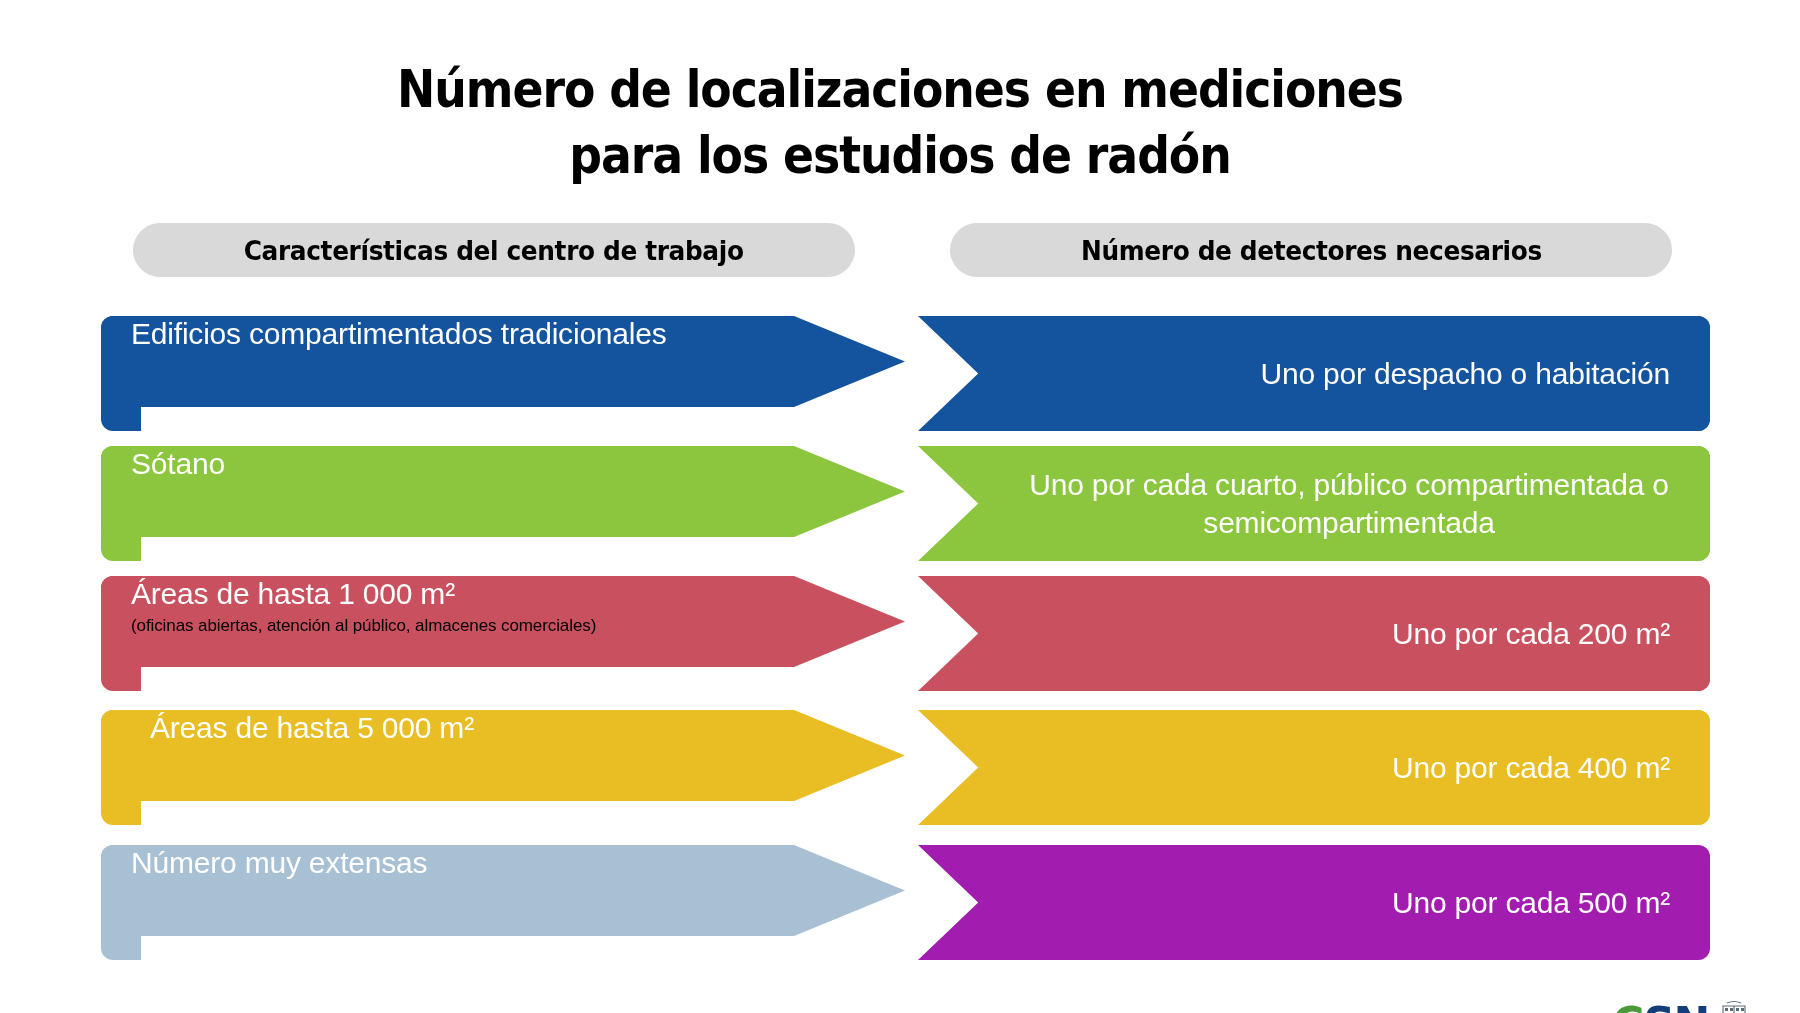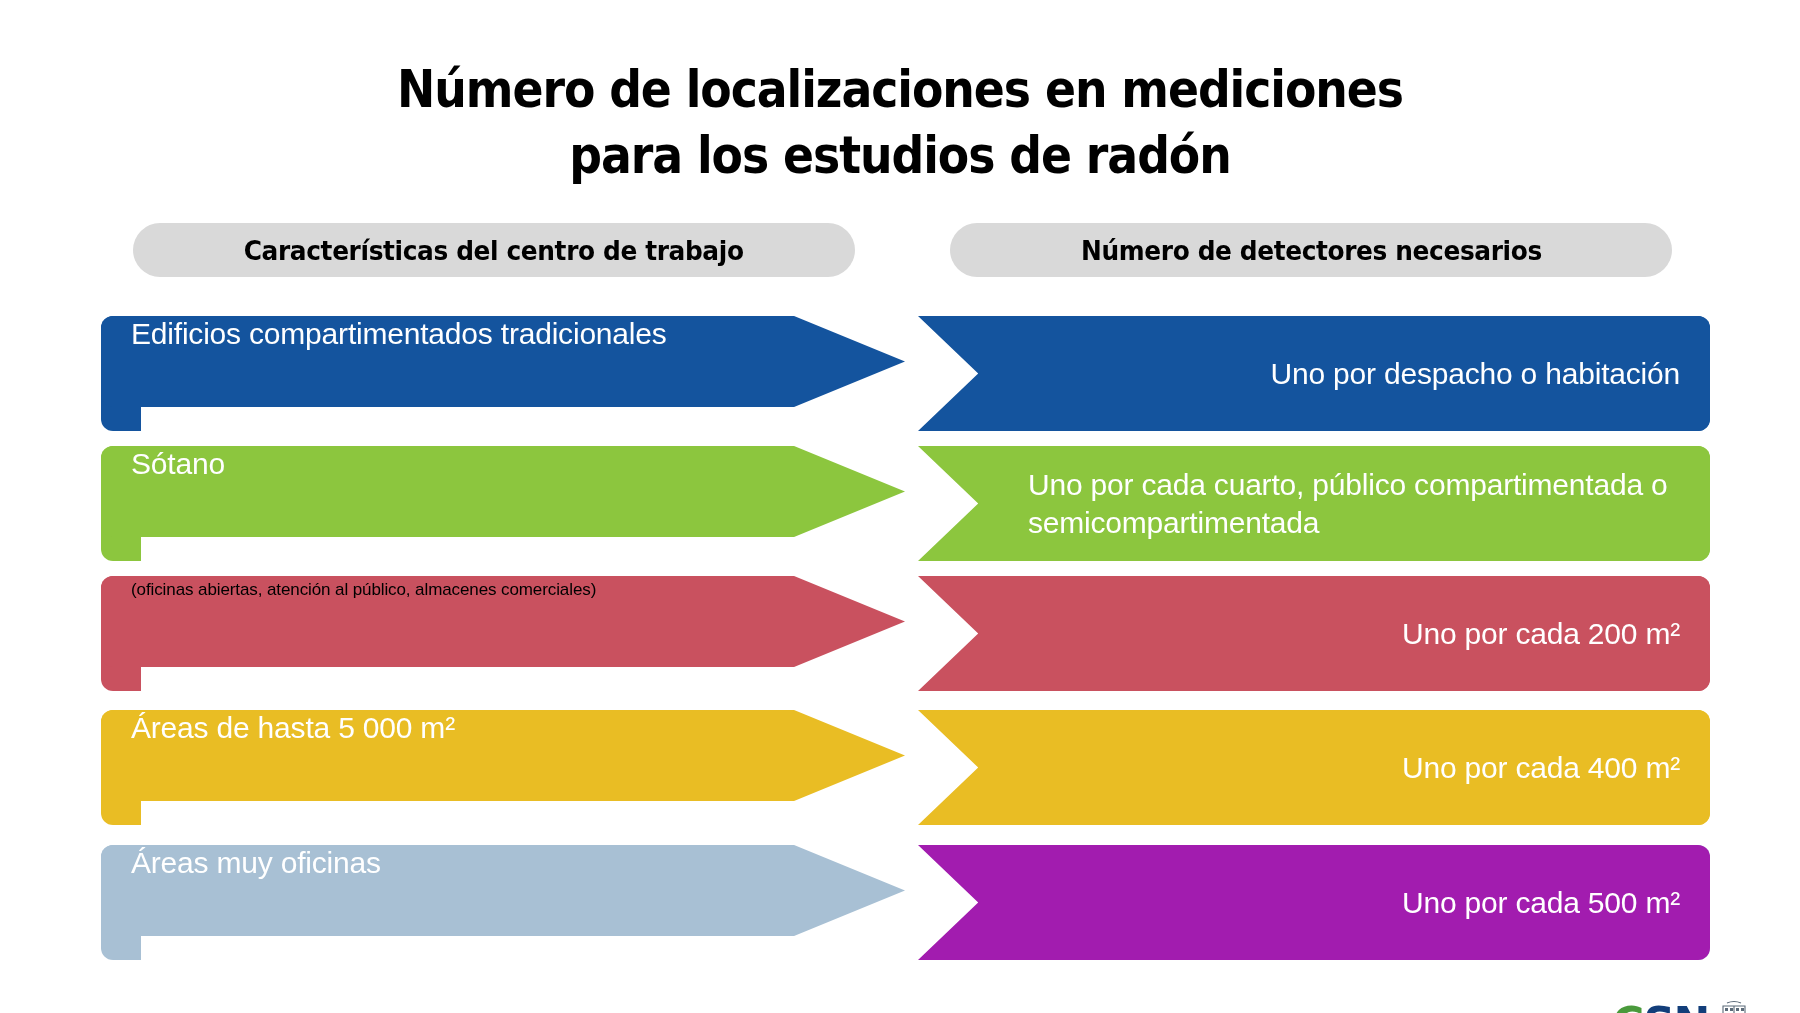--- a/index.html
+++ b/index.html
@@ -129,23 +129,23 @@
   }
   .bar-right-rounded {
     position: absolute;
     left: 1670px;
     top: 0;
     width: 40px;
     height: 115px;
     border-radius: 0 12px 12px 0;
   }
   .bar-right-inner {
-    padding-right: 30px;
+    padding-right: 40px;
     padding-left: 110px;
-    text-align: left;
+    text-align: center;
   }
   .value-text {
     font-size: 30px;
     line-height: 38px;
     color: #ffffff;
     letter-spacing: -0.2px;
   }
 
   
   .row-icon {
@@ -264,20 +264,21 @@
       <div class="bar-right-inner">
         <div class="value-text">Uno por cada cuarto, público compartimentada o semicompartimentada</div>
       </div>
     </div>
   </div>
 
   <div class="row" id="row-2">
     <div class="bar-left-rounded" style="background: rgb(201, 81, 95);"></div>
     <div class="bar-left" style="background: rgb(201, 81, 95);">
       <div class="bar-left-inner">
+        <div class="label-main">Áreas de hasta 1 000 m²</div>
         <div class="label-sub">(oficinas abiertas, atención al público, almacenes comerciales)</div>
       </div>
     </div>
     <div class="row-icon">
       <svg viewBox="0 0 104 96" width="100" height="92">
         <g fill="none" stroke="#ffffff" stroke-width="4" stroke-linecap="round">
 
           <circle cx="18" cy="26" r="9"></circle>
           <path d="M12 19 q2 -8 10 -5 q5 2 3 7"></path>
           <path d="M9 42 q9 -6 18 0 l2 22 h-22 z"></path>
@@ -300,21 +301,21 @@
     <div class="bar-right-rounded" style="background: rgb(201, 81, 95);"></div>
     <div class="bar-right" style="background: rgb(201, 81, 95);">
       <div class="bar-right-inner">
         <div class="value-text">Uno por cada 200 m²</div>
       </div>
     </div>
   </div>
 
   <div class="row" id="row-3">
     <div class="bar-left-rounded" style="background: rgb(233, 189, 36);"></div>
-    <div class="bar-left" style="background: rgb(233, 189, 36);">
+    <div class="bar-left" style="background: rgb(233, 189, 36); padding-left: 19px;">
       <div class="bar-left-inner">
         <div class="label-main">Áreas de hasta 5 000 m²</div>
       </div>
     </div>
     <div class="row-icon">
       <svg viewBox="0 0 96 96" width="90" height="90">
         <g fill="none" stroke="#ffffff" stroke-width="4">
           <rect x="8" y="14" width="22" height="72"></rect>
           <rect x="30" y="34" width="26" height="52"></rect>
           <path d="M30 42 L56 42"></path>
@@ -335,21 +336,21 @@
       <div class="bar-right-inner">
         <div class="value-text">Uno por cada 400 m²</div>
       </div>
     </div>
   </div>
 
   <div class="row" id="row-4">
     <div class="bar-left-rounded" style="background: rgb(168, 192, 212);"></div>
     <div class="bar-left" style="background: rgb(168, 192, 212);">
       <div class="bar-left-inner">
-        <div class="label-main">Áreas muy oficinas</div>
+        <div class="label-main">Número muy extensas</div>
       </div>
     </div>
     <div class="row-icon">
       <svg viewBox="0 0 96 96" width="92" height="92">
         <g stroke="#2b3b4e" fill="none">
           <circle cx="48" cy="48" r="45" stroke-width="3"></circle>
           <circle cx="48" cy="48" r="39" stroke-width="3" stroke-dasharray="4 3"></circle>
           <circle cx="48" cy="48" r="33" stroke-width="3" stroke-dasharray="4 3"></circle>
           <circle cx="48" cy="48" r="27" stroke-width="3" stroke-dasharray="4 3"></circle>
           <circle cx="48" cy="48" r="21" stroke-width="3"></circle>

